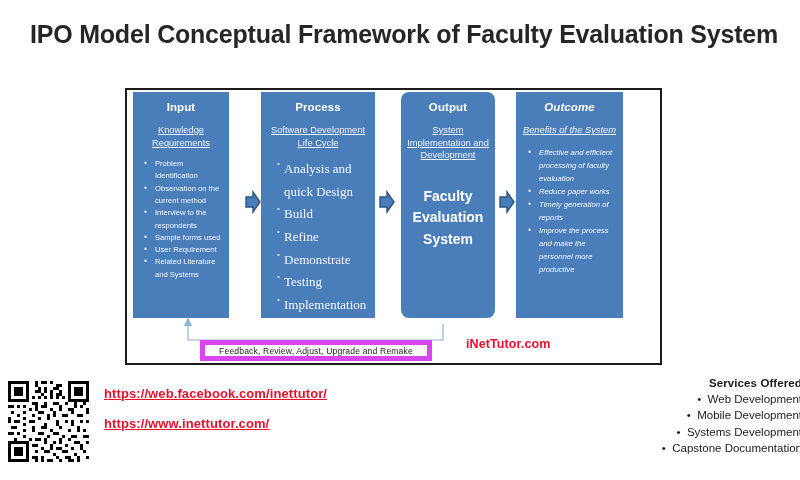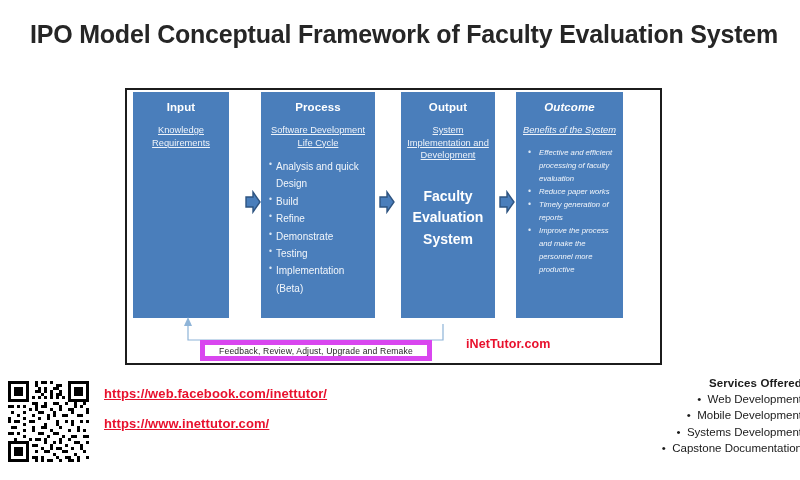--- a/index.html
+++ b/index.html
@@ -47,21 +47,21 @@
     position: absolute;
     top: 92px;
     background: #4a7ebb;
     box-sizing: border-box;
     padding: 0;
     color: #ffffff;
     overflow: hidden;
   }
   #col-input   { left: 133px; width: 96px; height: 226px; }
   #col-process { left: 261px; width: 114px; height: 226px; }
-  #col-output  { left: 401px; width: 94px;  height: 226px; }
+  #col-output  { left: 401px; width: 94px;  height: 226px; border-radius: 8px; }
   #col-outcome { left: 516px; width: 107px; height: 226px; font-style: italic; }
 
   .col-heading {
     text-align: center;
     font-size: 11.5px;
     font-weight: bold;
     margin-top: 9px;
     letter-spacing: 0.1px;
   }
   .col-sub {
@@ -89,21 +89,21 @@
   }
   .col-list li::before {
     content: "\2022";
     position: absolute;
     left: 1px;
     top: -1px;
     font-size: 8.5px;
     color: #dce8f5;
   }
   
-  #col-process .col-list { padding-left: 8px; font-size: 10px; line-height: 1.74; }
+  #col-process .col-list { padding-left: 16px; font-size: 13px; line-height: 1.74; font-family: Liberation Serif, serif; }
   #col-process .col-list li { padding-left: 7px; }
   #col-process .col-list li::before { left: 0px; }
 
   #col-outcome .col-list { font-size: 7.7px; line-height: 1.7; padding-left: 11px; }
 
   .big-center {
     text-align: center;
     font-size: 14px;
     font-weight: bold;
     line-height: 1.55;
@@ -207,20 +207,28 @@
 </head>
 <body>
 
 <div id="page-title">IPO Model Conceptual Framework of Faculty Evaluation System</div>
 
 <div id="diagram-frame"></div>
 
 <div class="ipo-col" id="col-input">
   <div class="col-heading">Input</div>
   <div class="col-sub"><span>Knowledge Requirements</span></div>
+  <ul class="col-list">
+    <li>Problem Identification</li>
+    <li>Observation on the current method</li>
+    <li>Interview to the respondents</li>
+    <li>Sample forms used</li>
+    <li>User Requirement</li>
+    <li>Related Literature and Systems</li>
+  </ul>
 </div>
 
 <div class="flow-arrow" id="arrow-1">
   <svg width="16" height="24" viewBox="0 0 16 24">
     <polygon points="1,7 8,7 8,2 15,12 8,22 8,17 1,17" fill="#4a7ebb" stroke="#2e5481" stroke-width="1.4"></polygon>
   </svg>
 </div>
 
 <div class="ipo-col" id="col-process">
   <div class="col-heading">Process</div>

